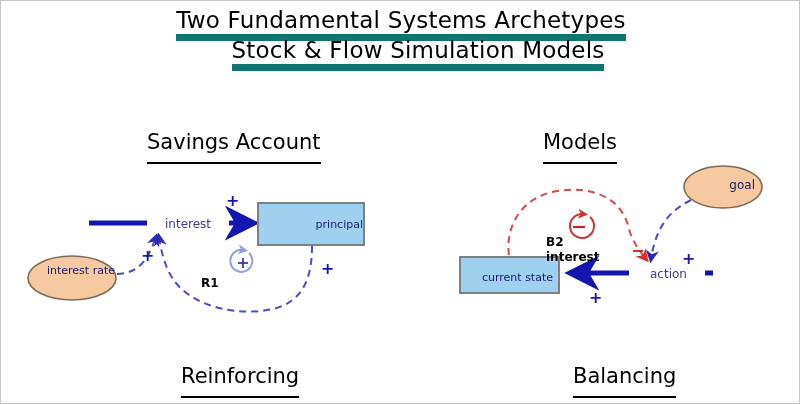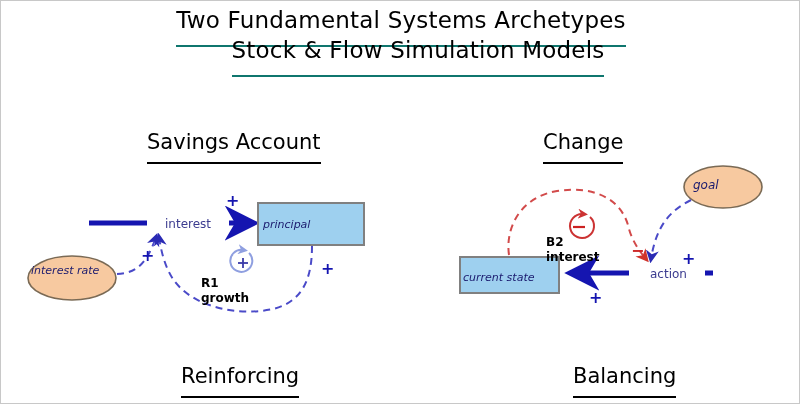--- a/index.html
+++ b/index.html
@@ -23,22 +23,22 @@
     position: absolute;
     left: 0;
     width: 800px;
     text-align: center;
     font-family: "DejaVu Sans", sans-serif;
     font-size: 23px;
     color: #000000;
     white-space: nowrap;
   }
   .title-line span {
-    border-bottom: 2px solid #0f766e;
-    padding-bottom: 12px;
+    border-bottom: 7px solid #0f766e;
+    padding-bottom: 1px;
     letter-spacing: 0.2px;
   }
   #title-1 { top: 6px; }
   #title-2 { top: 36px; margin-left: 17px; }
 
   
   .section-heading {
     position: absolute;
     font-family: "DejaVu Sans", sans-serif;
     font-size: 21px;
@@ -61,24 +61,23 @@
     top: 0;
     width: 800px;
     height: 404px;
   }
 
   
   .node-label {
     position: absolute;
     font-family: "DejaVu Sans", sans-serif;
     color: #1a1a6e;
-    text-align: left;
+    text-align: right;
     white-space: nowrap;
     line-height: 1.15;
-    font-style: italic;
   }
   #label-principal     { left: 262px; top: 218px; width: 100px; font-size: 11px; }
   #label-interest-rate { left: 30px;  top: 264px; width: 84px;  font-size: 11px; }
   #label-current-state { left: 462px; top: 271px; width: 90px;  font-size: 11px; }
   #label-goal          { left: 692px; top: 178px; width: 62px;  font-size: 12px; }
 
   
   .flow-label {
     position: absolute;
     font-family: "DejaVu Sans", sans-serif;
@@ -184,33 +183,32 @@
 
     <path d="M508,254 C504,226 520,196 556,190 C596,184 622,200 628,228 C632,242 640,252 645,258" fill="none" stroke="#d24a4a" stroke-width="2" stroke-dasharray="7,5" marker-end="url(#arrow-link-red)"></path>
 
     <g>
       <path d="M589,216 a12,12 0 1 1 -7,-3" fill="none" stroke="#cc3333" stroke-width="2" marker-end="url(#arrow-loop-red)"></path>
       <line x1="572" y1="226" x2="584" y2="226" stroke="#cc2222" stroke-width="2.2"></line>
     </g>
   </svg>
 
   <div class="section-heading" id="heading-savings"><span>Savings Account</span></div>
-  <div class="section-heading" id="heading-change"><span>Change</span></div>
+  <div class="section-heading" id="heading-change"><span>Models</span></div>
 
   <div class="node-label" id="label-principal">principal</div>
   <div class="node-label" id="label-interest-rate">interest rate</div>
   <div class="node-label" id="label-current-state">current state</div>
   <div class="node-label" id="label-goal">goal</div>
 
   <div class="flow-label" id="label-interest">interest</div>
   <div class="flow-label" id="label-action">action</div>
 
   <div class="loop-id" id="loop-r1">
     <div>R1</div>
-    <div>growth</div>
   </div>
   <div class="loop-id" id="loop-b2">
     <div>B2</div>
     <div>interest</div>
   </div>
 
   <div class="polarity blue" id="pol-1">+</div>
   <div class="polarity blue" id="pol-2">+</div>
   <div class="polarity blue" id="pol-3">+</div>
   <div class="polarity blue" id="pol-4">+</div>

